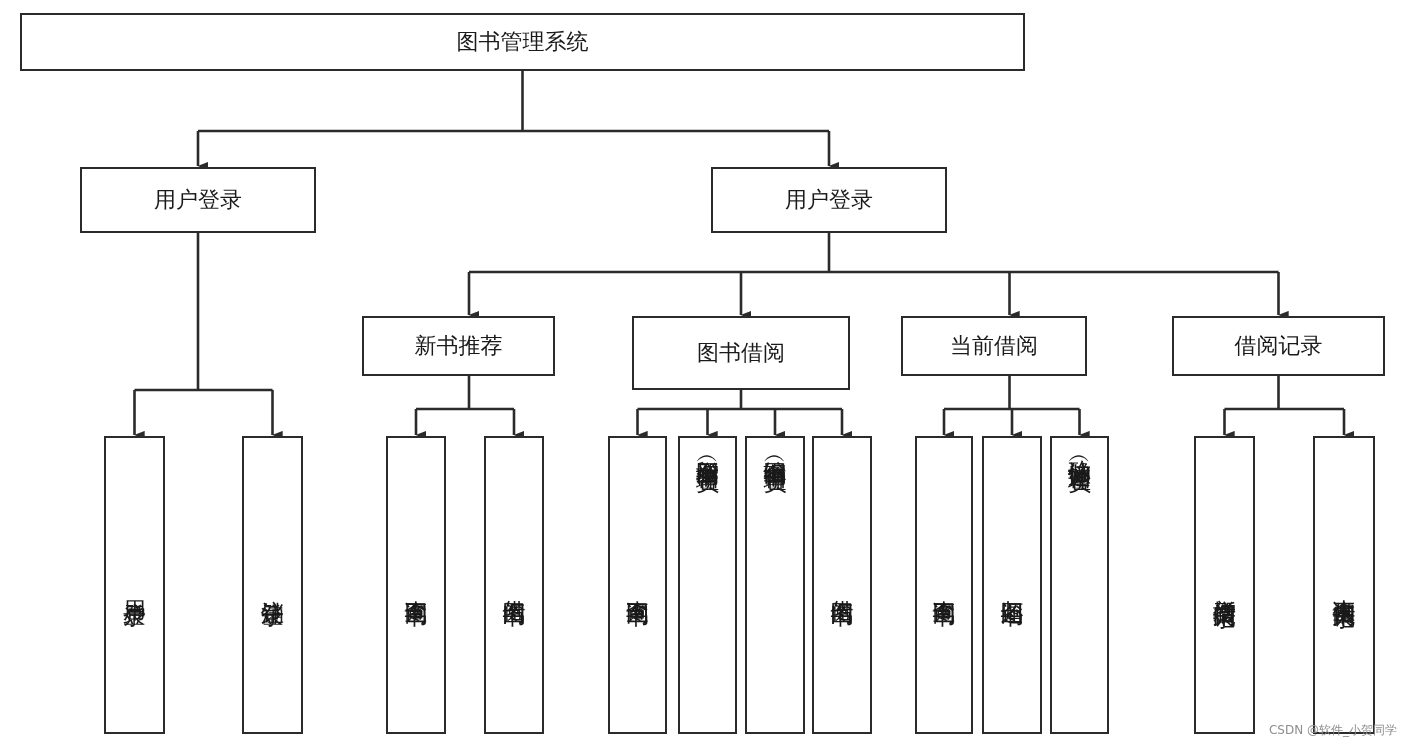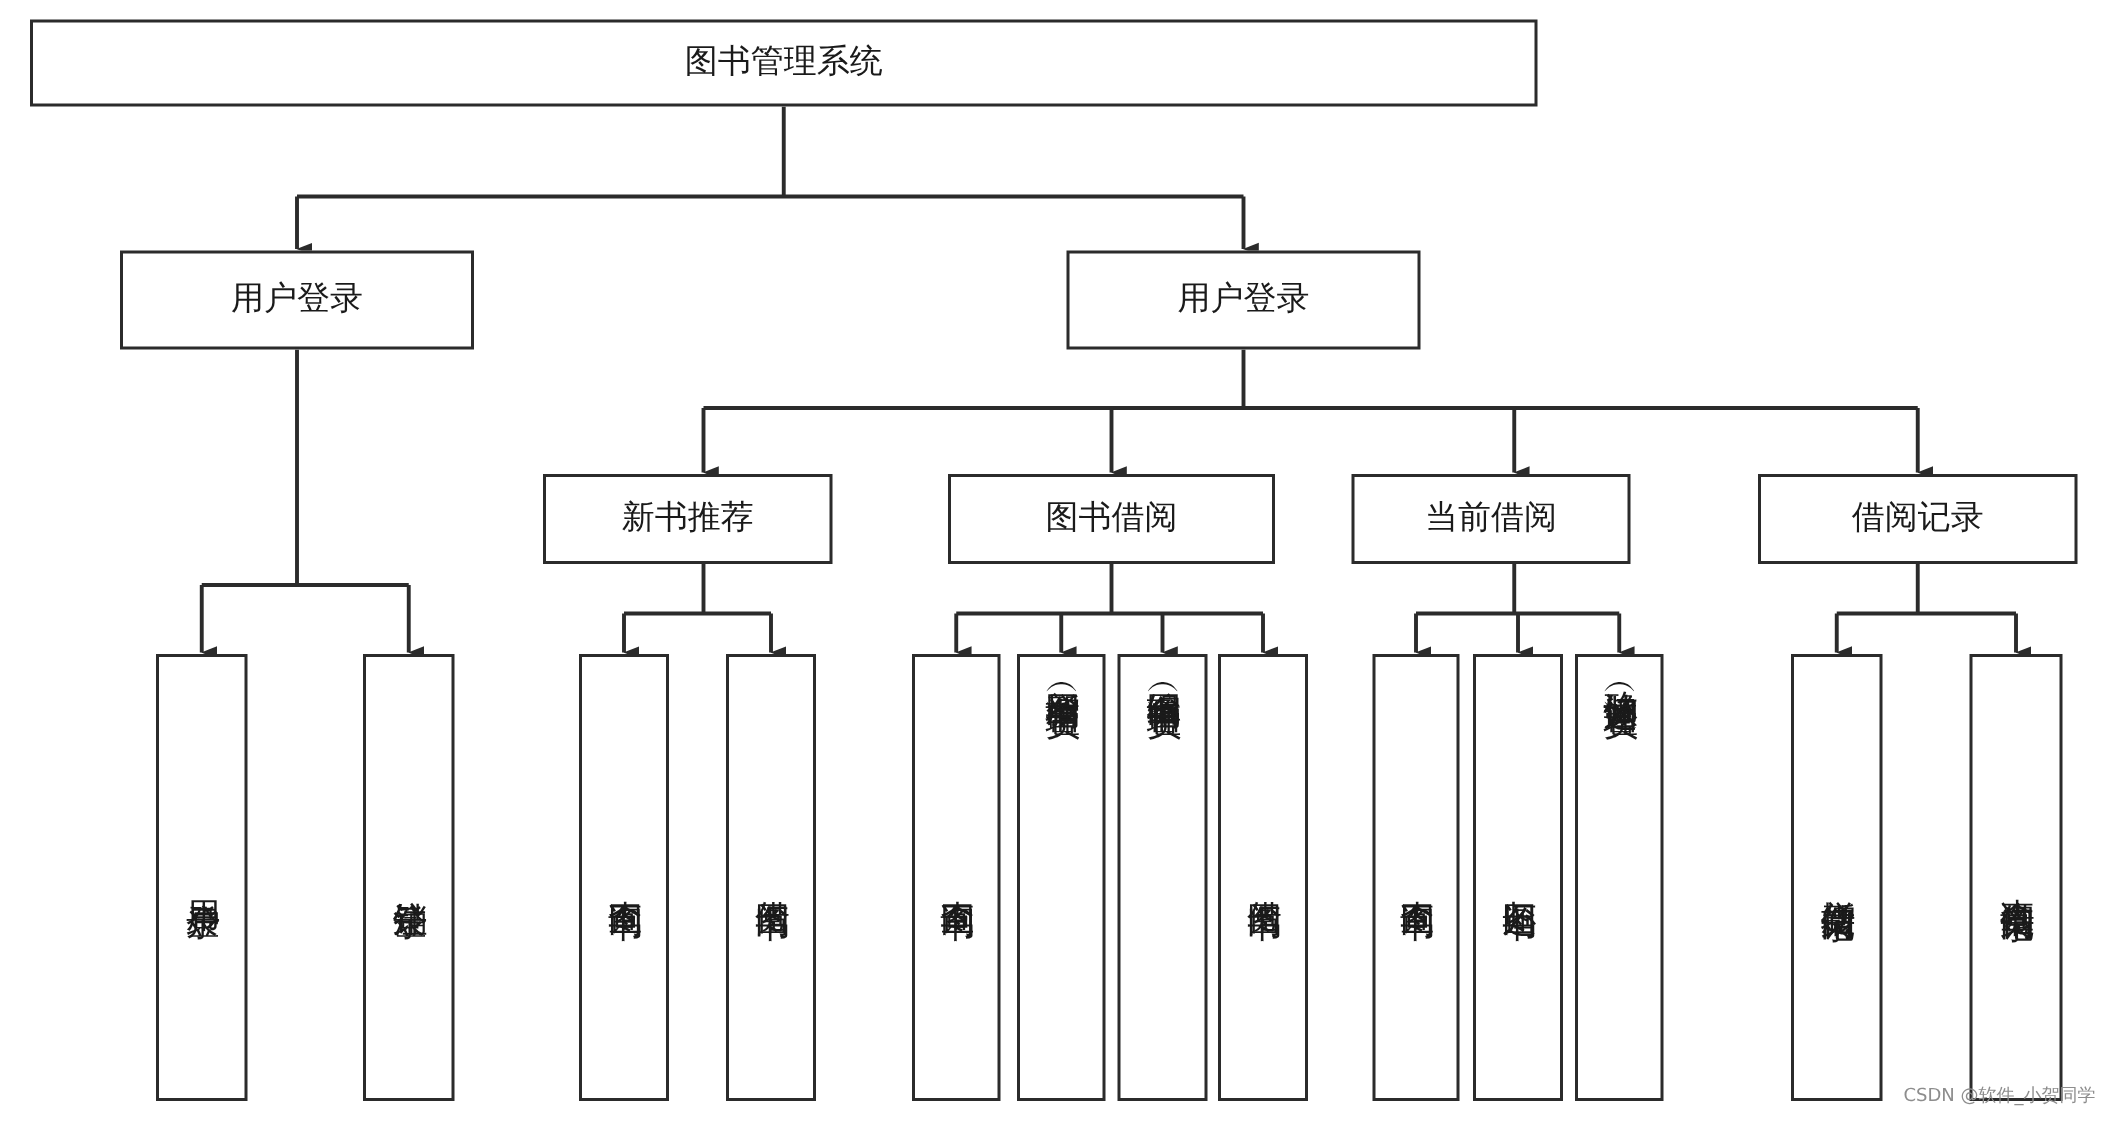--- a/index.html
+++ b/index.html
@@ -120,21 +120,21 @@
   <div class="node horizontal" style="left: 80px; top: 167px; width: 236px; height: 66px;">
     <span class="label">用户登录</span>
   </div>
   <div class="node horizontal" style="left: 711px; top: 167px; width: 236px; height: 66px;">
     <span class="label">用户登录</span>
   </div>
 
   <div class="node horizontal" style="left: 362px; top: 316px; width: 193px; height: 60px;">
     <span class="label">新书推荐</span>
   </div>
-  <div class="node horizontal" style="left: 632px; top: 316px; width: 218px; height: 60px;">
+  <div class="node horizontal" style="left: 632px; top: 316px; width: 218px; height: 74px;">
     <span class="label">图书借阅</span>
   </div>
   <div class="node horizontal" style="left: 901px; top: 316px; width: 186px; height: 60px;">
     <span class="label">当前借阅</span>
   </div>
   <div class="node horizontal" style="left: 1172px; top: 316px; width: 213px; height: 60px;">
     <span class="label">借阅记录</span>
   </div>
 
   <div class="node vertical centered" style="left: 104px; top: 436px; width: 61px; height: 298px;">

